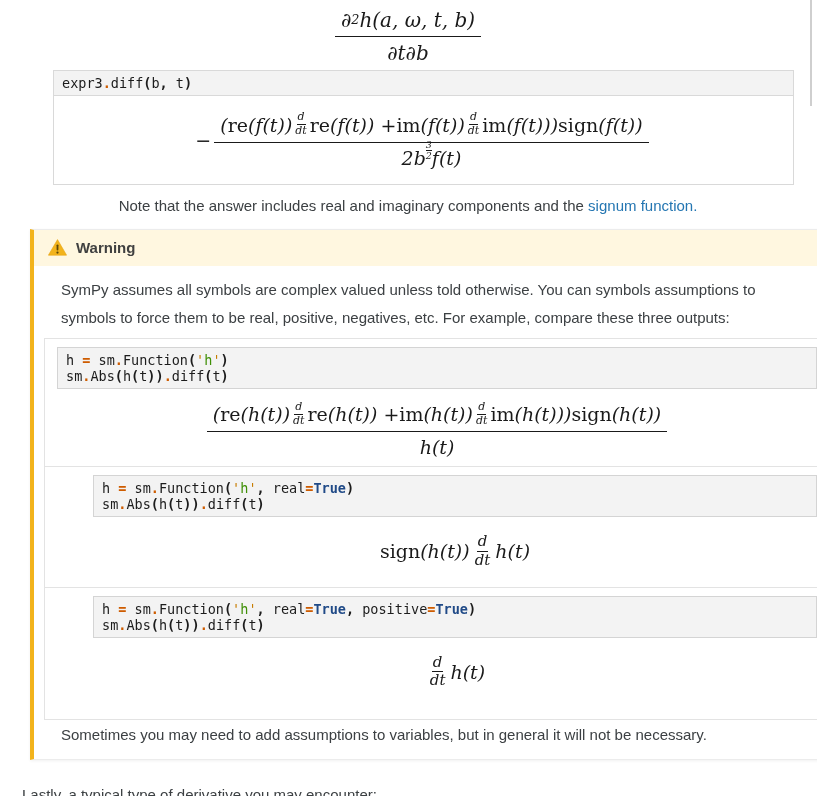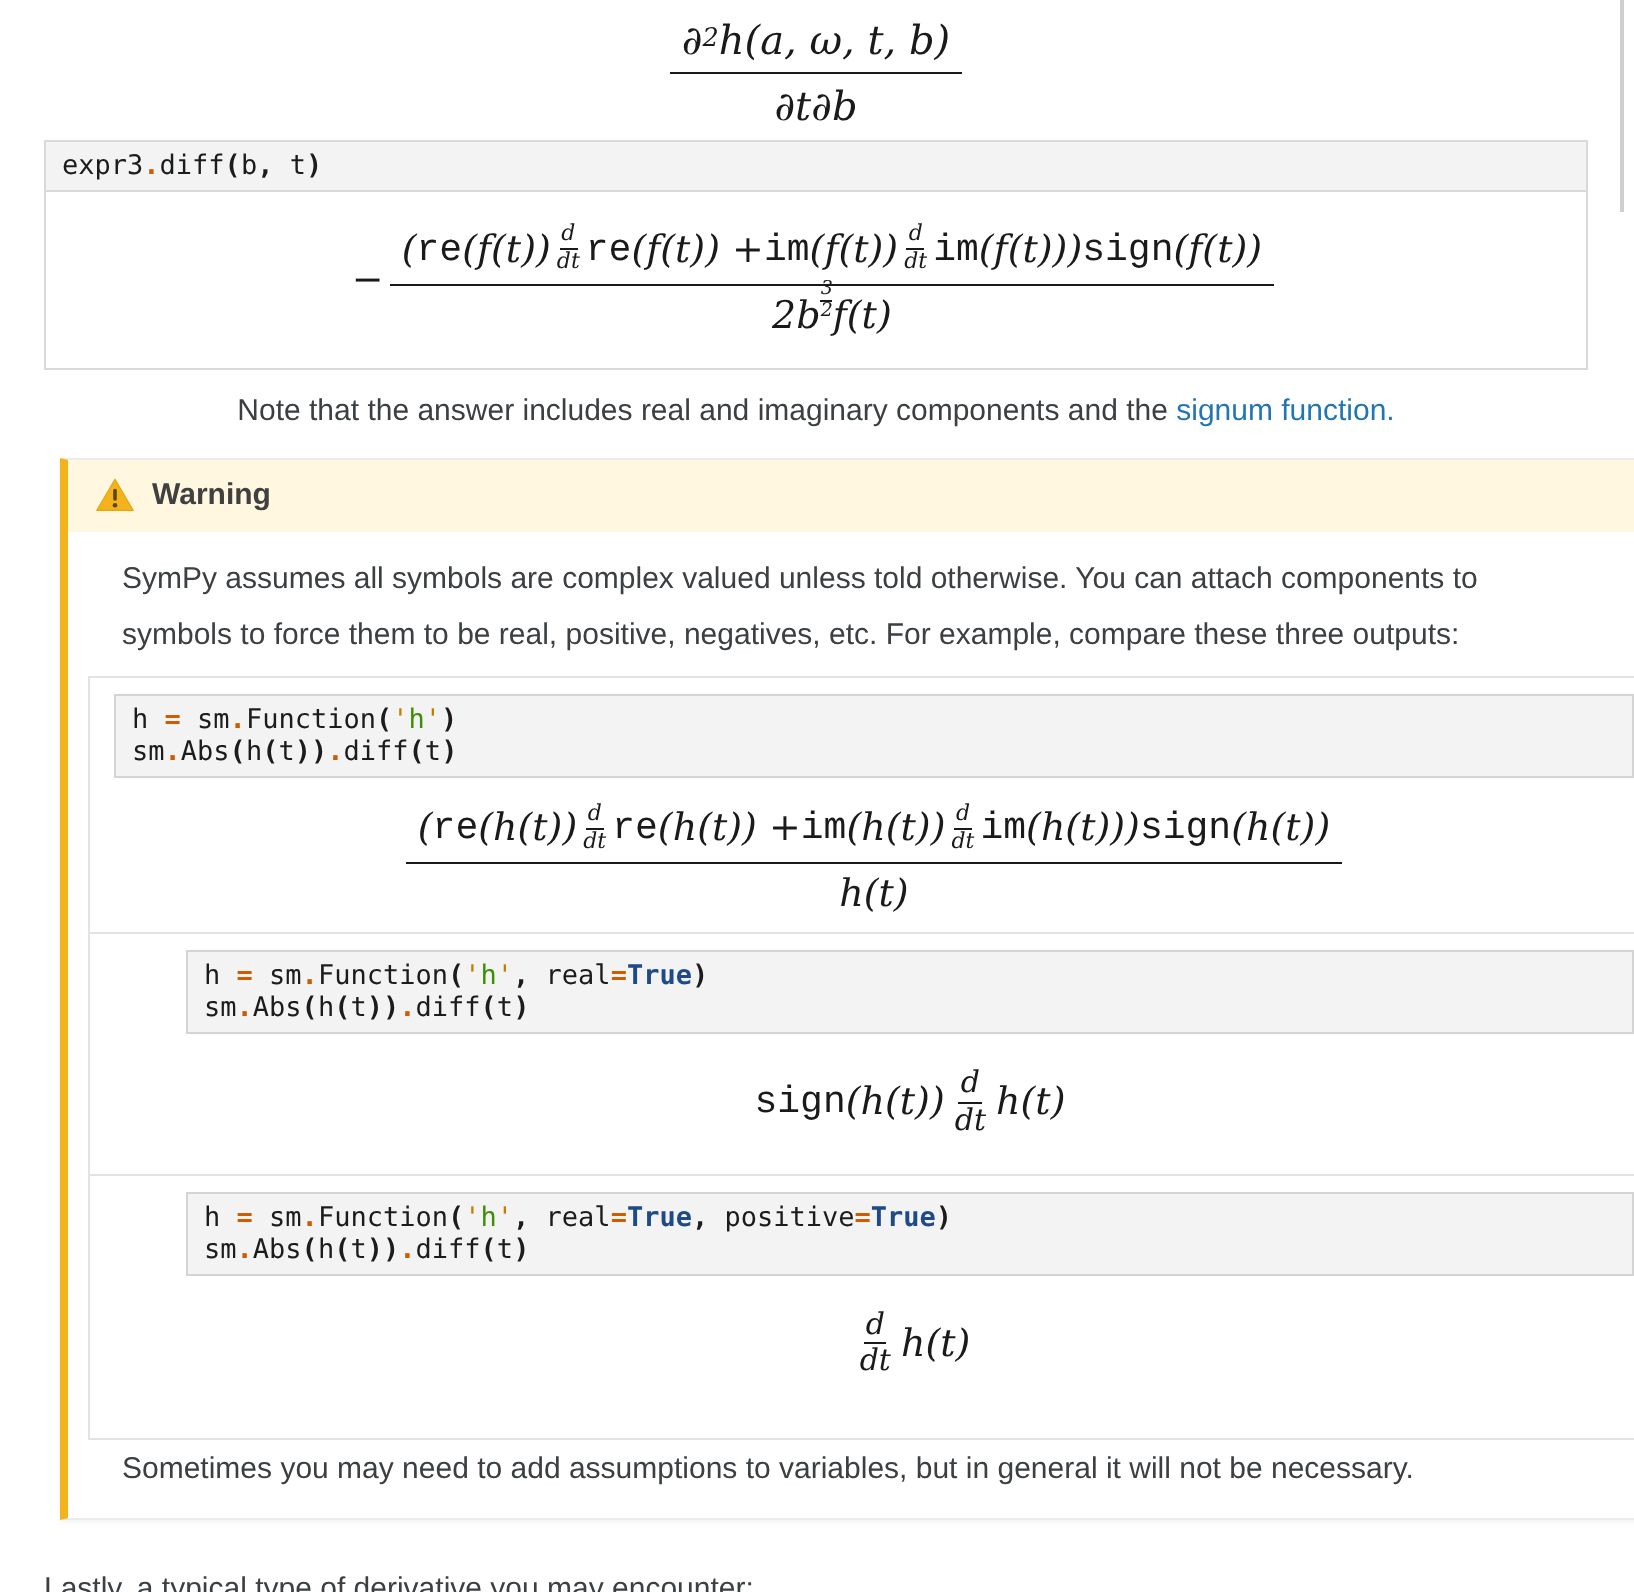--- a/index.html
+++ b/index.html
@@ -11,21 +11,21 @@
   .main { margin: 0 23px 0 22px; }
 
   
   .math-disp {
     font-family: "DejaVu Serif", serif; color: #1a1a1a;
     display: flex; align-items: center; justify-content: center;
     font-size: 19px;
   }
   .math-disp.lg { font-size: 20px; }
   .mi { font-style: italic; }
-  .mrm { font-style: normal; font-family: Liberation Mono, monospace; }
+  .mrm { font-style: normal; }
   .frac { display: inline-flex; flex-direction: column; align-items: center; margin: 0 3px; }
   .fnum { display: inline-flex; align-items: center; justify-content: center;
           border-bottom: 1.4px solid #1a1a1a; padding: 0 6px 4px; }
   .fden { display: inline-flex; align-items: center; justify-content: center; padding-top: 4px; }
   .sfrac { display: inline-flex; flex-direction: column; align-items: center;
            font-size: 11px; line-height: 1.15; margin: 0 3px; font-style: italic; }
   .sfrac .sn { border-bottom: 1px solid #1a1a1a; padding: 0 1px; }
   .sfrac.md { font-size: 15px; margin: 0 5px; }
   .math-disp sup { font-size: 64%; font-style: italic; line-height: 0; vertical-align: super; }
   .supfrac { display: inline-flex; flex-direction: column; align-items: center;
@@ -40,21 +40,21 @@
   }
   .tk-n { color: #1c1c1c; }
   .tk-o { color: var(--code-operator, #ce5c00); font-weight: bold; }
   .tk-p { color: #1c1c1c; font-weight: bold; }
   .tk-s { color: var(--code-string, #3f8f06); }
   .tk-q { color: #c77c00; }
   .tk-k { color: var(--code-keyword, #204a87); font-weight: bold; }
 
   
   .top-math { padding-top: 14px; height: 58px; }
-  .cell-main { margin-top: 12px; border: 1px solid #d9d9d9; background: #fff; }
+  .cell-main { margin-top: 12px; border: 1px solid #d9d9d9; background: #fff; margin-left: 31px; }
   .cell-main .code-block { border: none; border-bottom: 1px solid #d9d9d9; }
   .cell-main .output { height: 88px; display: flex; align-items: center; justify-content: center; }
   .note-p { margin-top: 12px; font-size: 15px; color: #3c4043; text-align: center; }
   .note-p a { color: var(--link, #2476b2); text-decoration: none; }
 
   
   .warning {
     margin: 15px 0 0 8px; width: 814px;
     border: 1px solid #ececec; border-left: 4px solid var(--warning-accent, #f2b31c);
     box-shadow: 0 1px 3px rgba(0,0,0,0.06);
@@ -144,21 +144,21 @@
       <span>
         <svg class="warn-icon-svg" width="19" height="17" viewBox="0 0 19 17">
           <path d="M9.5 0.6 L18.6 16.2 L0.4 16.2 Z" fill="#f2b31c" stroke="#e8a512" stroke-width="0.6" stroke-linejoin="round"></path>
           <rect x="8.6" y="5.4" width="1.8" height="6" rx="0.9" fill="#5c4708"></rect>
           <circle cx="9.5" cy="13.6" r="1.15" fill="#5c4708"></circle>
         </svg>
       </span>
       <span>Warning</span>
     </div>
     <div class="warn-body">
-      <p class="warn-p">SymPy assumes all symbols are complex valued unless told otherwise. You can attach components to symbols to force them to be real, positive, negatives, etc. For example, compare these three outputs:</p>
+      <p class="warn-p">SymPy assumes all symbols are complex valued unless told otherwise. You can symbols assumptions to symbols to force them to be real, positive, negatives, etc. For example, compare these three outputs:</p>
 
       <div class="cell a">
         <div class="code-block"><div><span class="tk-n">h </span><span class="tk-o">=</span><span class="tk-n"> sm</span><span class="tk-o">.</span><span class="tk-n">Function</span><span class="tk-p">(</span><span class="tk-q">'</span><span class="tk-s">h</span><span class="tk-q">'</span><span class="tk-p">)</span></div><div><span class="tk-n">sm</span><span class="tk-o">.</span><span class="tk-n">Abs</span><span class="tk-p">(</span><span class="tk-n">h</span><span class="tk-p">(</span><span class="tk-n">t</span><span class="tk-p">))</span><span class="tk-o">.</span><span class="tk-n">diff</span><span class="tk-p">(</span><span class="tk-n">t</span><span class="tk-p">)</span></div></div>
         <div class="cell-math">
           <div class="math-disp">
               <span class="frac">
                 <span class="fnum">
                   <span class="mi">(</span>
                   <span class="mrm">re </span>
                   <span class="mi">(h(t)) </span>

